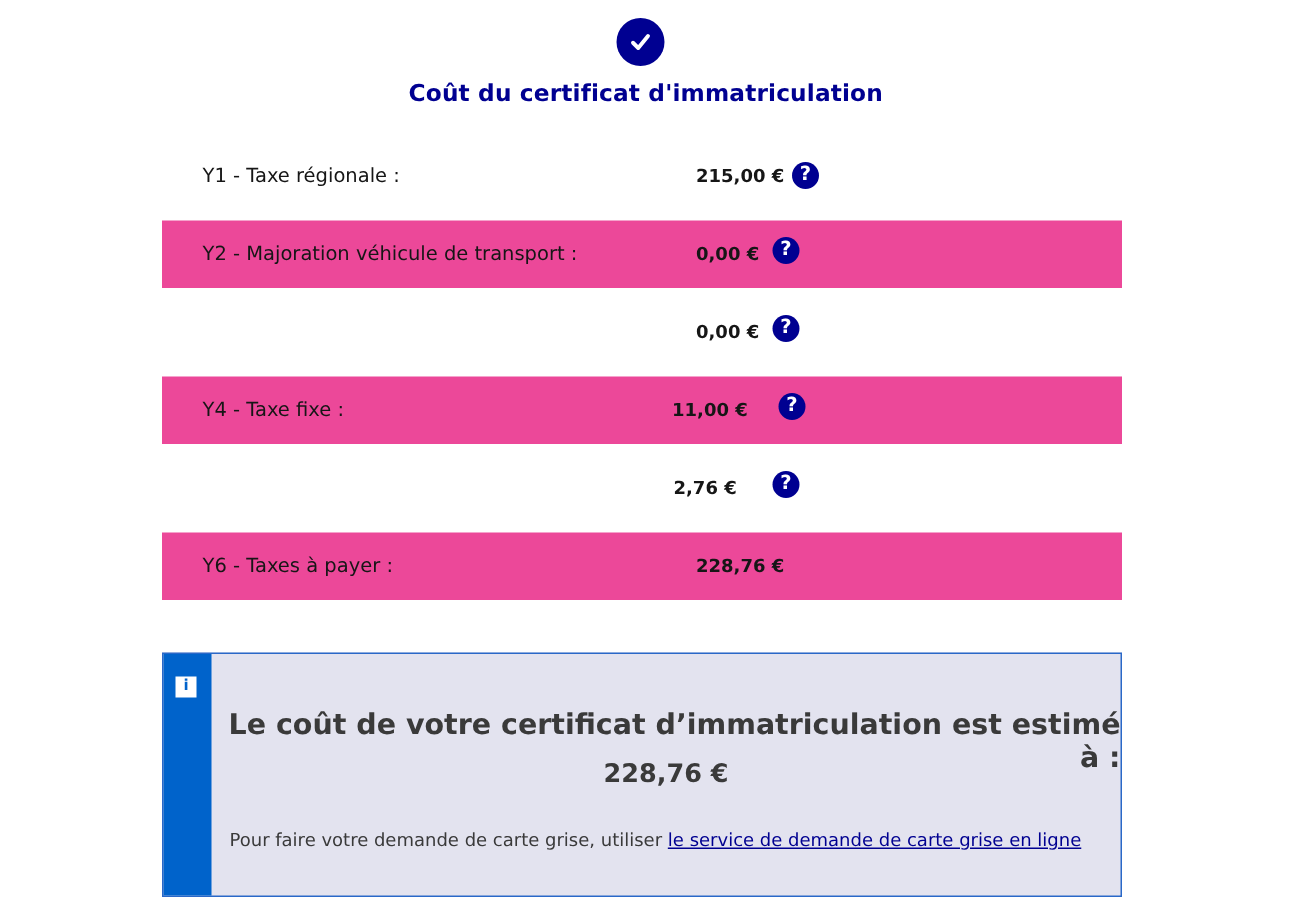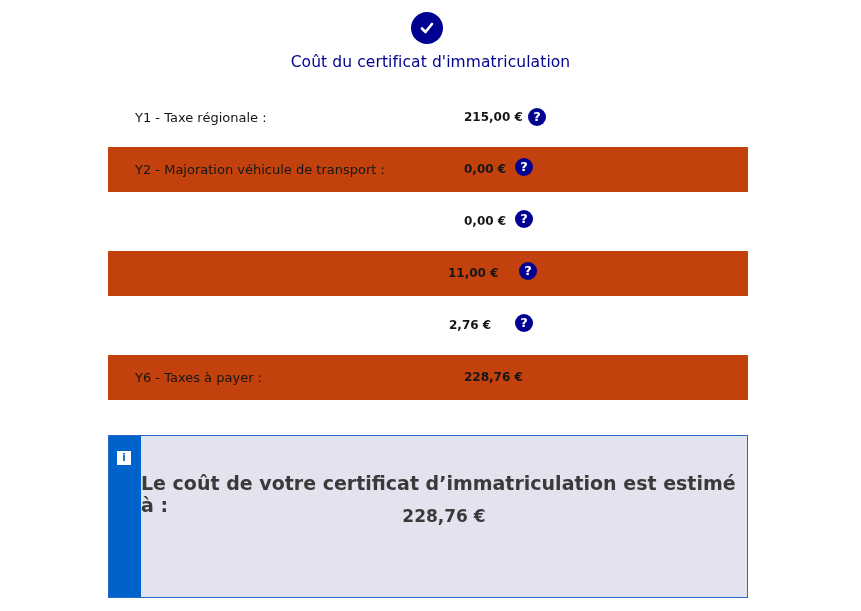--- a/index.html
+++ b/index.html
@@ -2,35 +2,35 @@
 <html><head>
 <meta charset="utf-8">
 <style>
   html, body { margin: 0; padding: 0; background: #ffffff; }
   body { width: 861px; height: 611px; position: relative; overflow: hidden;
          font-family: "DejaVu Sans", "Liberation Sans", sans-serif; color: #161616; }
   .check-circle { position: absolute; left: 411px; top: 12px; width: 32px; height: 32px;
          border-radius: 50%; background: #000091; display: flex; align-items: center; justify-content: center; }
   .check-circle svg { width: 16px; height: 16px; }
   .title { position: absolute; left: 0; width: 861px; top: 53px; text-align: center;
-         font-size: 15.5px; font-weight: normal; color: #000091; letter-spacing: 0.1px; }
+         font-size: 15.5px; font-weight: bold; color: #000091; letter-spacing: 0.1px; }
   .rows { position: absolute; left: 108px; top: 95px; width: 640px; }
   .row { position: relative; height: 45px; margin-bottom: 7px; }
-  .row.alt { background: #c2410c; }
+  .row.alt { background: #ec4899; }
   .row .label { position: absolute; left: 8px; top: 0; line-height: 45px; font-size: 13px; color: #161616; margin-left: 19px; }
   .row .value { position: absolute; top: 0; line-height: 45px; font-size: 12px; font-weight: bold; color: #161616; }
   .help { position: absolute; width: 18px; height: 18px; border-radius: 50%; background: #000091;
           color: #fff; font-size: 13px; font-weight: bold; text-align: center; line-height: 18px;
           font-family: "DejaVu Sans", sans-serif; cursor: pointer; }
   .info-box { position: absolute; left: 108px; top: 435px; width: 638px; height: 161px;
           background: #e3e3ef; border: 1px solid #2a68c8; }
   .info-bar { position: absolute; left: 0; top: 0; width: 32px; height: 100%; background: #0063cb; }
   .info-icon { position: absolute; left: 8px; top: 15px; width: 14px; height: 14px; background: #ffffff;
           color: #0063cb; font-size: 10px; font-weight: bold; text-align: center; line-height: 14px; }
-  .info-headline { position: absolute; left: 32px; width: 606px; top: 36px; text-align: left;
+  .info-headline { position: absolute; left: 32px; width: 606px; top: 36px; text-align: right;
           font-size: 19px; font-weight: bold; color: #3a3a3a; }
   .info-amount { position: absolute; left: 32px; width: 606px; top: 70px; text-align: center;
           font-size: 17px; font-weight: bold; color: #3a3a3a; }
   .info-line { position: absolute; left: 44px; font-size: 12px; color: #3a3a3a; }
   .info-line a { color: #000091; text-decoration: underline; }
 </style>
 </head>
 <body>
 
 <div class="check-circle">
@@ -49,32 +49,36 @@
   <div class="row alt">
     <span class="label">Y2 - Majoration véhicule de transport :</span>
     <span class="value" style="left:356px">0,00 €</span>
     <span class="help" style="left:407px;top:11px">?</span>
   </div>
   <div class="row">
     <span class="value" style="left:356px">0,00 €</span>
     <span class="help" style="left:407px;top:11px">?</span>
   </div>
   <div class="row alt">
+    <span class="label">Y4 - Taxe fixe :</span>
     <span class="value" style="left:340px">11,00 €</span>
     <span class="help" style="left:411px;top:11px">?</span>
   </div>
   <div class="row">
     <span class="value" style="left:341px">2,76 €</span>
     <span class="help" style="left:407px;top:11px">?</span>
   </div>
   <div class="row alt">
     <span class="label">Y6 - Taxes à payer :</span>
     <span class="value" style="left:356px">228,76 €</span>
   </div>
 </div>
 
 <div class="info-box">
   <div class="info-bar">
     <div class="info-icon">i</div>
   </div>
   <div class="info-headline">Le coût de votre certificat d’immatriculation est estimé à :</div>
   <div class="info-amount">228,76 €</div>
+  <div class="info-line" style="top:117px">
+    <span>Pour faire votre demande de carte grise, utiliser </span><a href="#">le service de demande de carte grise en ligne</a>
+  </div>
 </div>
 
 </body></html>

